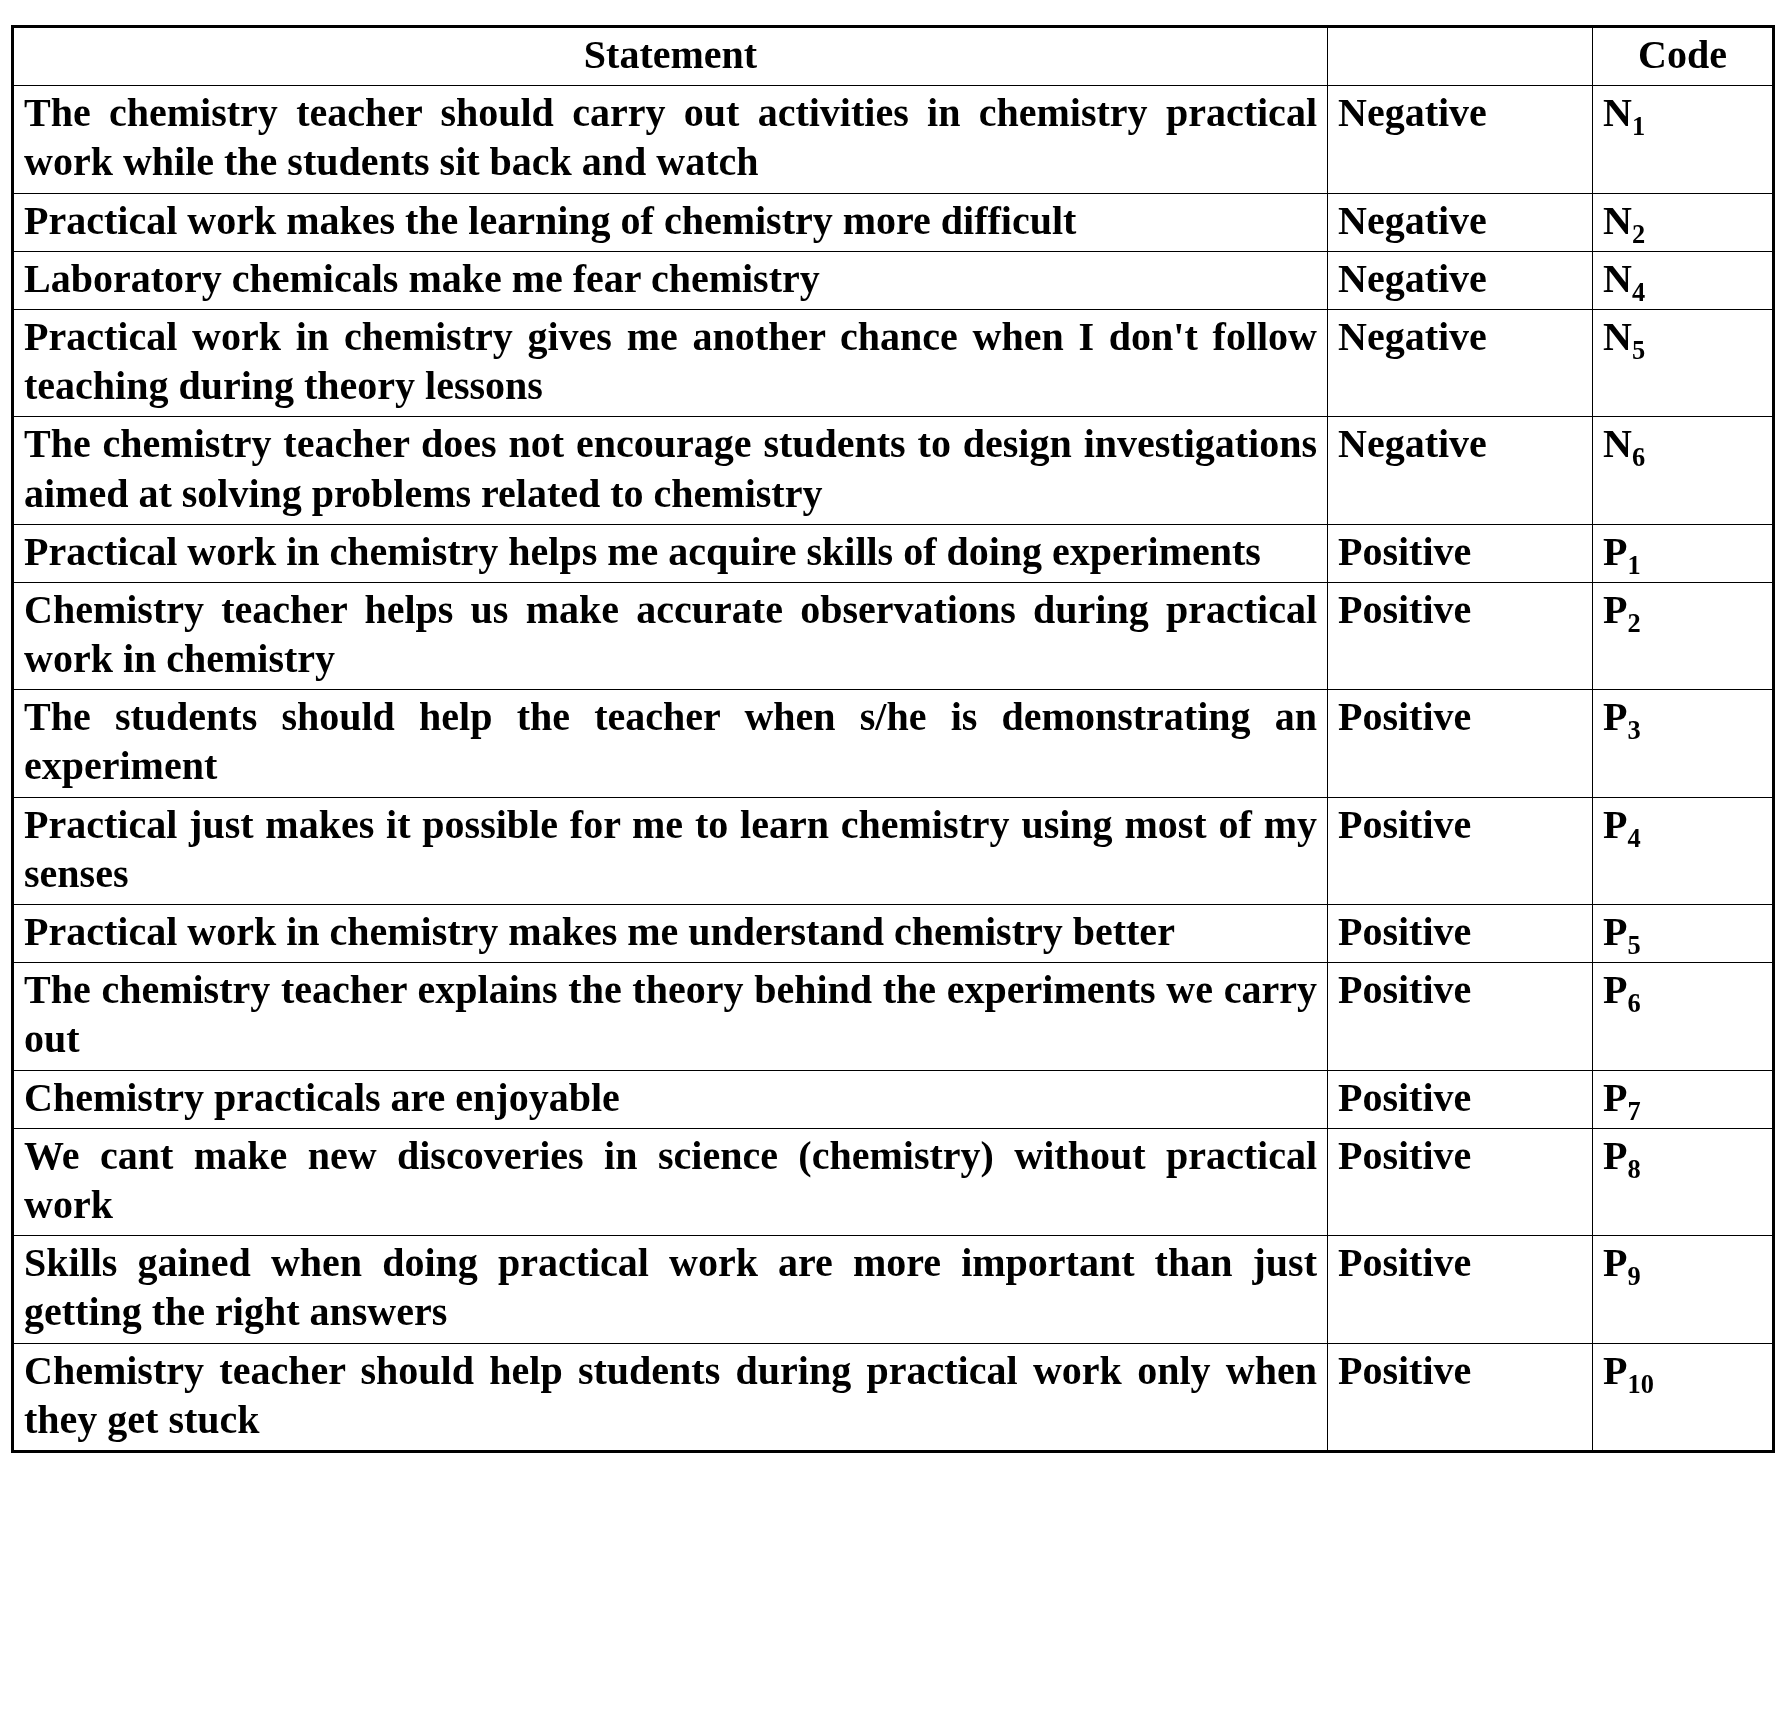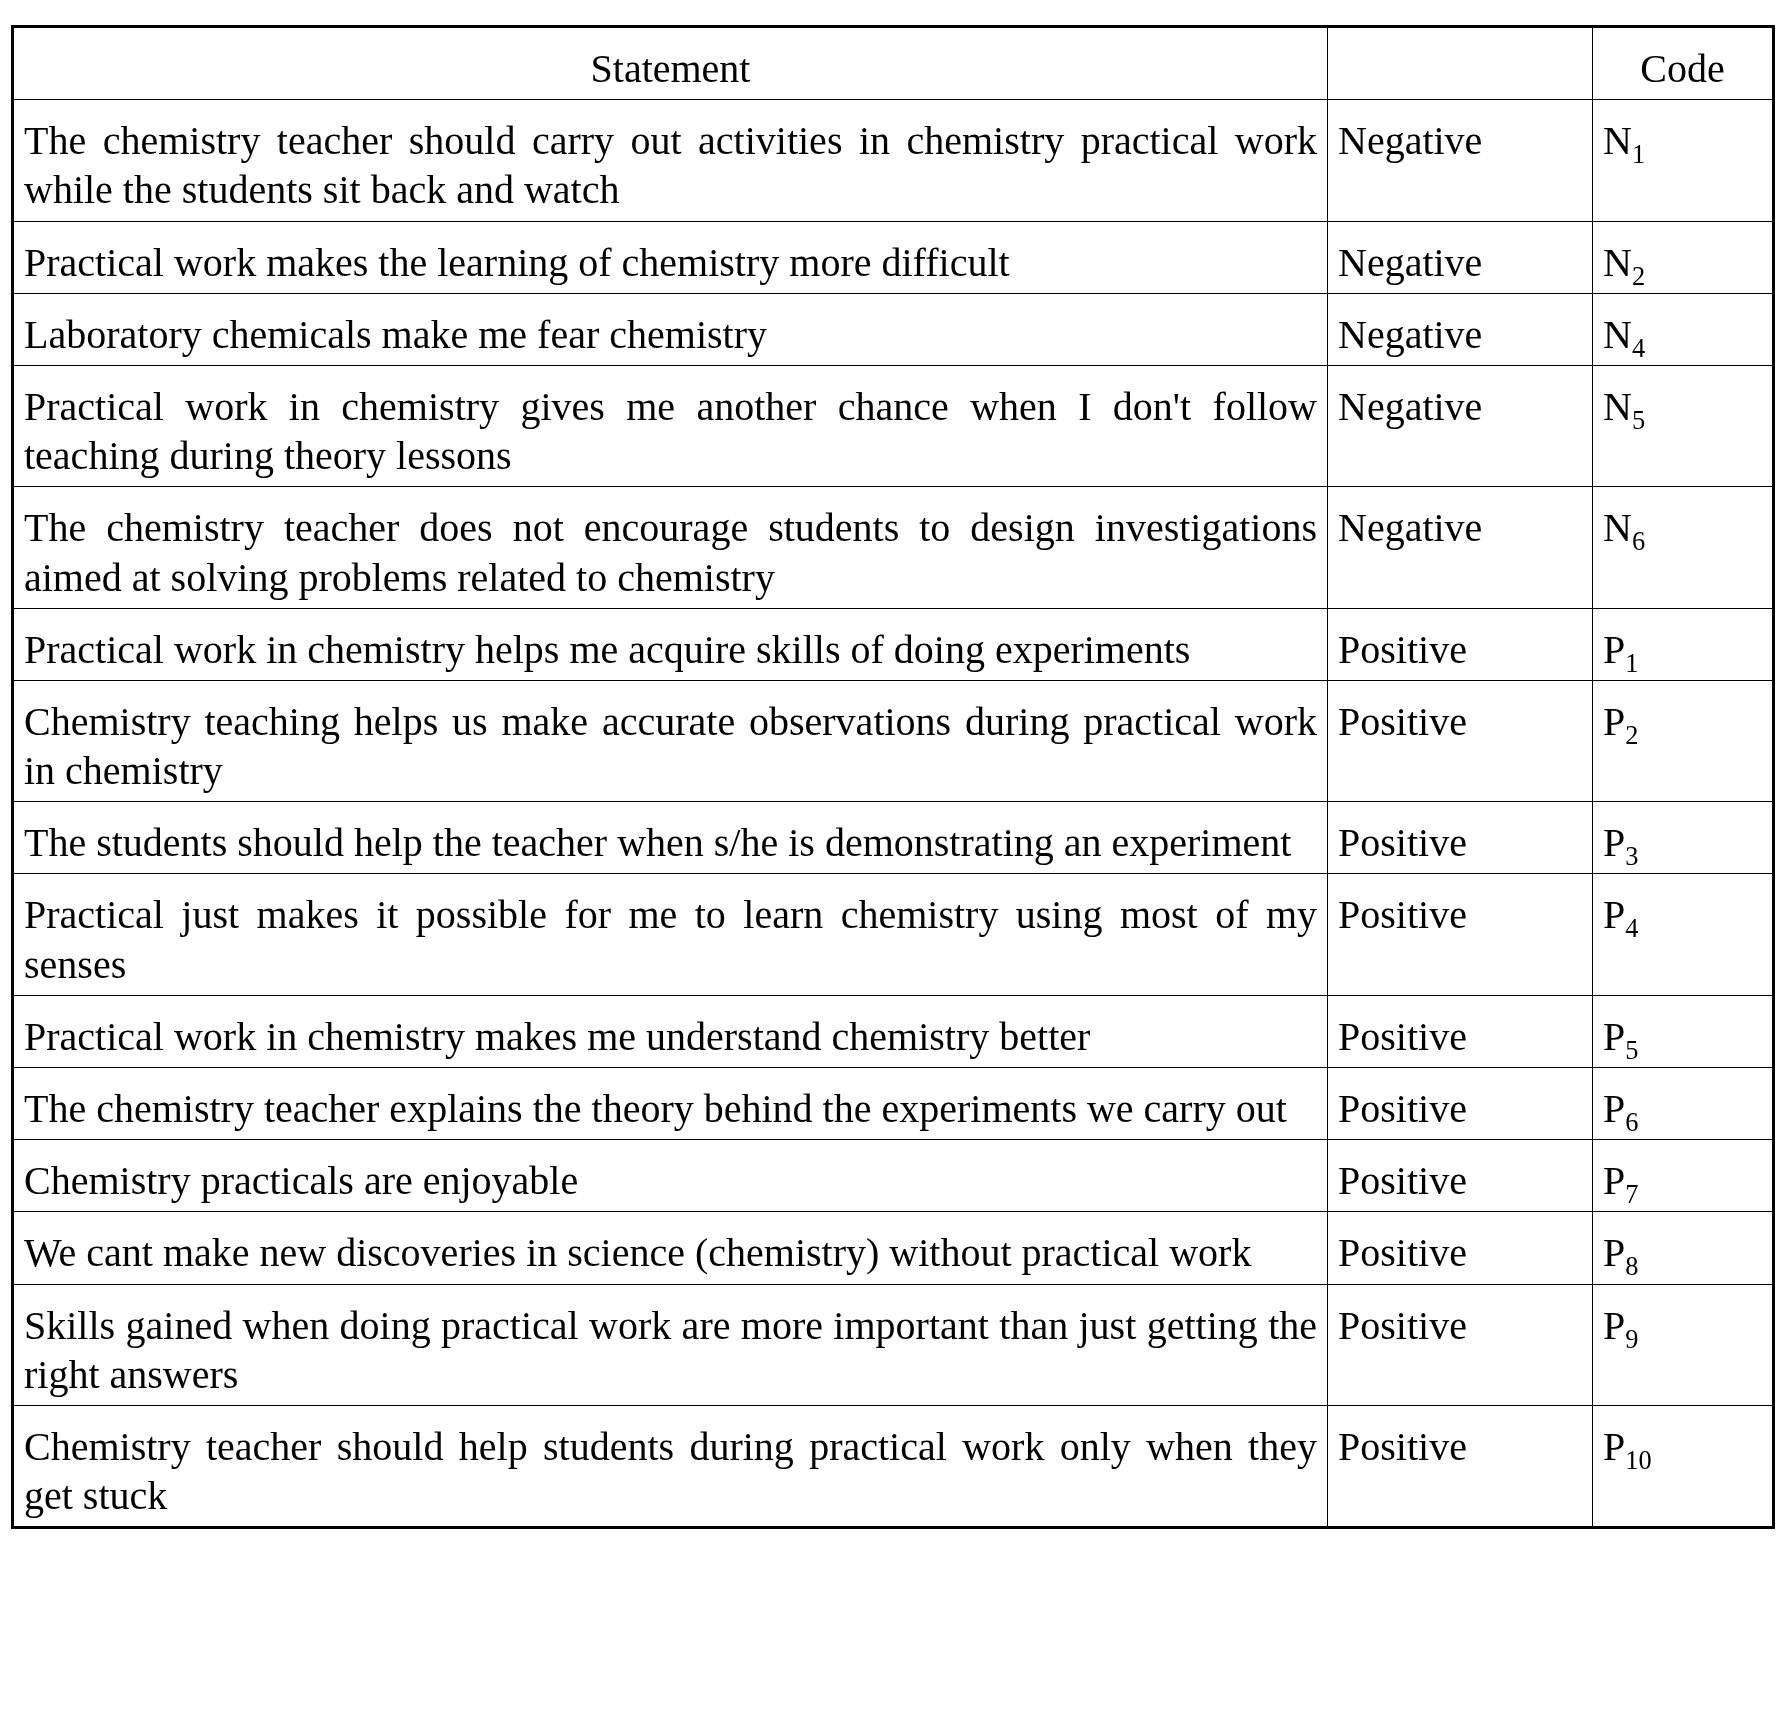--- a/index.html
+++ b/index.html
@@ -27,25 +27,25 @@
     table-layout: fixed;
     background: #ffffff;
   }
   table.statement-table col.col-statement { width: 1315px; }
   table.statement-table col.col-valence   { width: 265px; }
   table.statement-table col.col-code      { width: 181px; }
 
   table.statement-table th,
   table.statement-table td {
     border: 1.6px solid #000000;
-    padding: 16px 10px 6px 10px;
+    padding: 2px 10px 6px 10px;
     vertical-align: top;
     font-size: 40px;
     line-height: 1.23;
-    font-weight: normal;
+    font-weight: bold;
   }
   
   table.statement-table {
     border: 3px solid #000000;
   }
   thead th {
     border-top: 3px solid #000000;
     border-bottom: 3px solid #000000;
   }
   tbody tr:last-child td {
@@ -125,21 +125,21 @@
           <td class="cell-statement">The chemistry teacher does not encourage students to design investigations aimed at solving problems related to chemistry</td>
           <td class="cell-valence">Negative</td>
           <td class="cell-code"><span class="code-base">N</span><span class="code-sub">6</span></td>
         </tr>
         <tr>
           <td class="cell-statement">Practical work in chemistry helps me acquire skills of doing experiments</td>
           <td class="cell-valence">Positive</td>
           <td class="cell-code"><span class="code-base">P</span><span class="code-sub">1</span></td>
         </tr>
         <tr>
-          <td class="cell-statement">Chemistry teaching helps us make accurate observations during practical work in chemistry</td>
+          <td class="cell-statement">Chemistry teacher helps us make accurate observations during practical work in chemistry</td>
           <td class="cell-valence">Positive</td>
           <td class="cell-code"><span class="code-base">P</span><span class="code-sub">2</span></td>
         </tr>
         <tr>
           <td class="cell-statement">The students should help the teacher when s/he is demonstrating an experiment</td>
           <td class="cell-valence">Positive</td>
           <td class="cell-code"><span class="code-base">P</span><span class="code-sub">3</span></td>
         </tr>
         <tr>
           <td class="cell-statement">Practical just makes it possible for me to learn chemistry using most of my senses</td>

